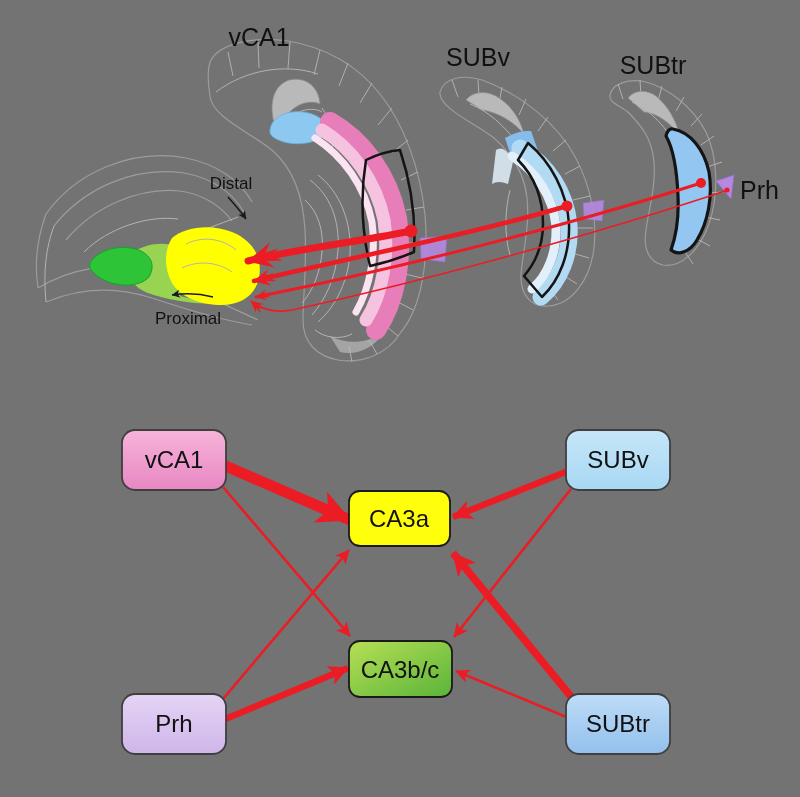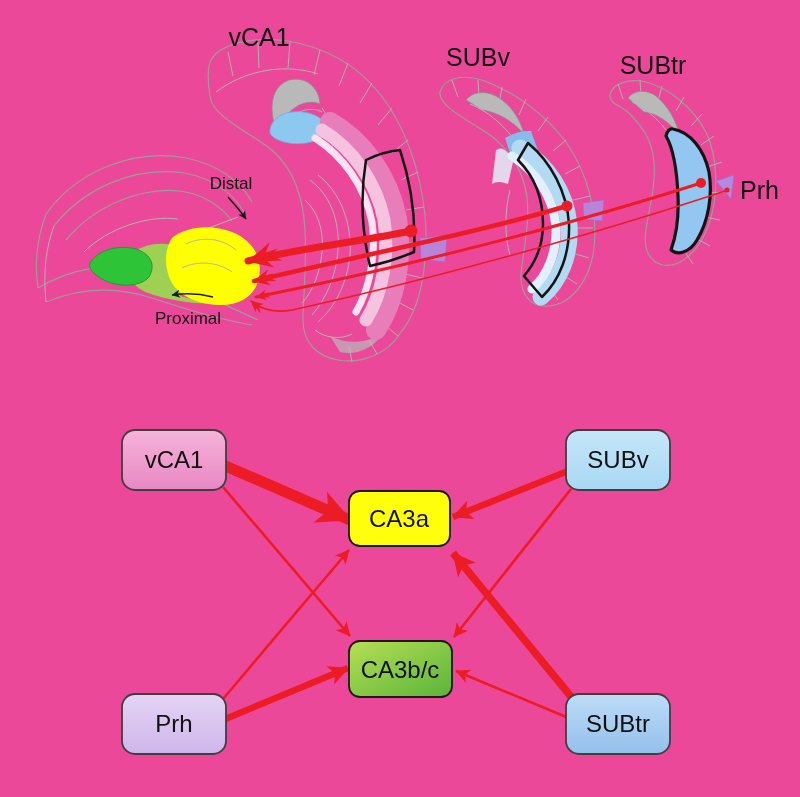--- a/index.html
+++ b/index.html
@@ -1,16 +1,16 @@
 <!DOCTYPE html>
 <html><head>
 <meta charset="utf-8">
 <style>
   html,body{margin:0;padding:0;background:#ffffff;}
-  .stage{position:relative;width:800px;height:797px;background:#ec4899;overflow:hidden;
+  .stage{position:relative;width:800px;height:797px;background:#737373;overflow:hidden;
          font-family:"Liberation Sans",sans-serif;}
   svg{display:block;}
   .outline{fill:none;stroke:#9c9c9c;stroke-width:1.2;}
   .outline-thin{fill:none;stroke:#b3b3b3;stroke-width:1;}
   .ticks{fill:none;stroke:#b0b0b0;stroke-width:1;}
   .roi{fill:none;stroke:#141414;stroke-width:2.5;stroke-linejoin:round;}
   .graywedge{stroke:#8a8a8a;stroke-width:.8;}
   .anno-arrow{fill:none;stroke:#1a1a1a;stroke-width:1.5;}
   text{fill:#111;}
   .seclabel{font-size:25px;}

